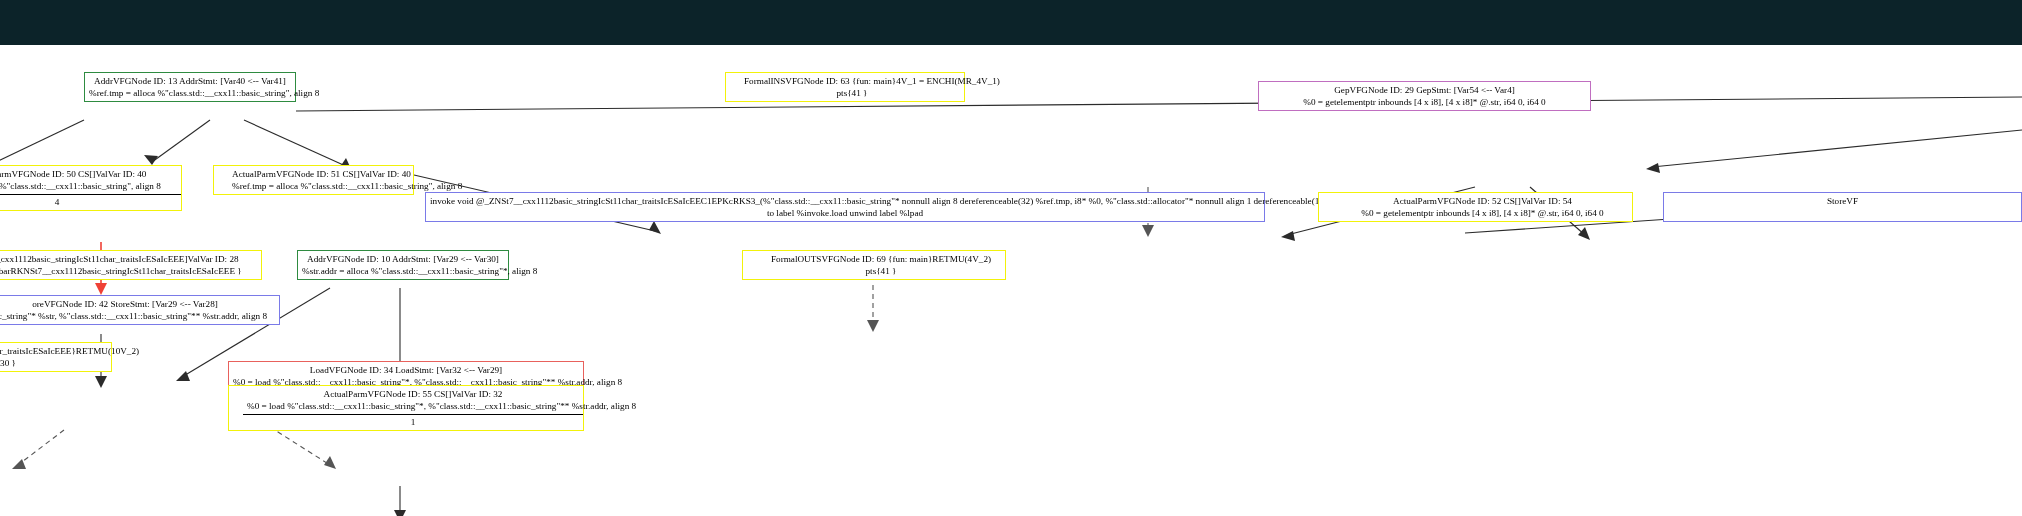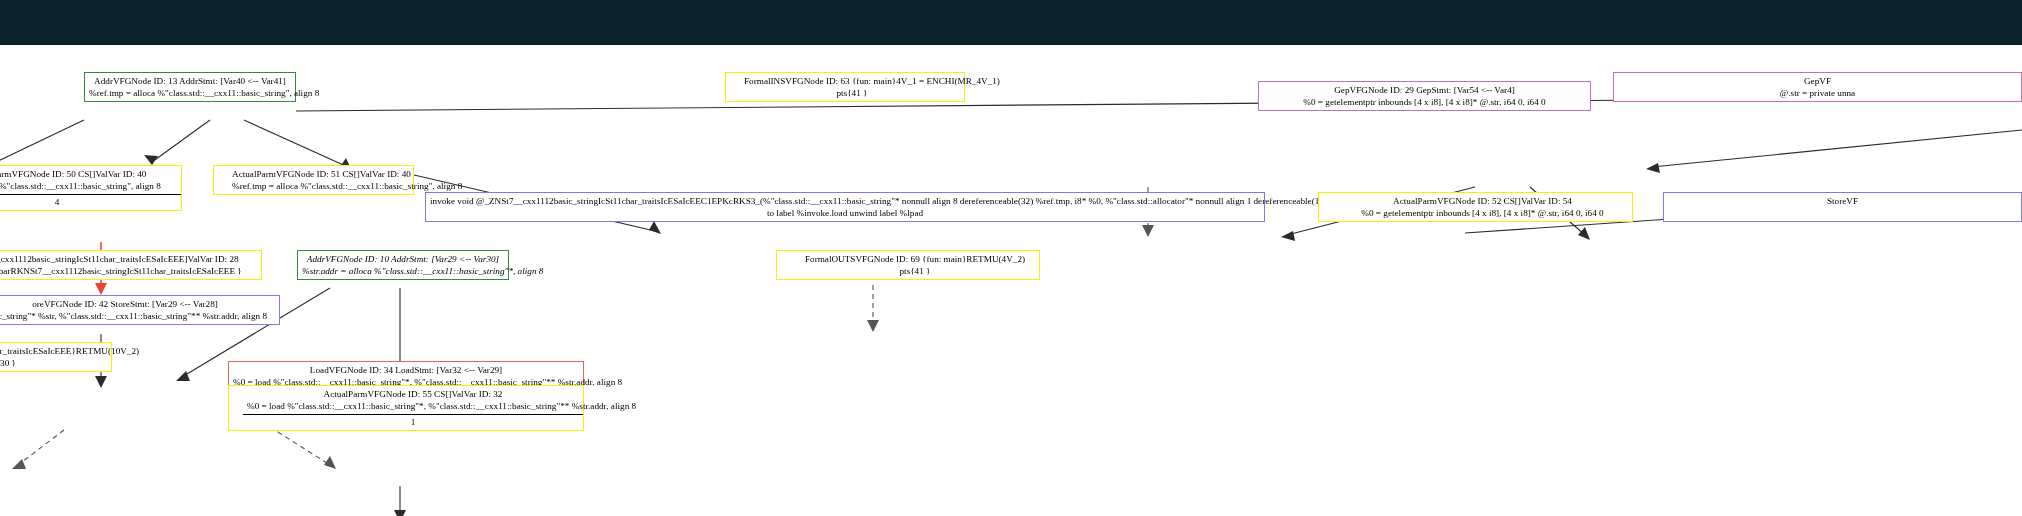--- a/index.html
+++ b/index.html
@@ -114,46 +114,42 @@
     <div class="node blue" style="left:425px;top:147px;width:840px;">
       <span class="ln">invoke void @_ZNSt7__cxx1112basic_stringIcSt11char_traitsIcESaIcEEC1EPKcRKS3_(%"class.std::__cxx11::basic_string"* nonnull align 8 dereferenceable(32) %ref.tmp, i8* %0, %"class.std::allocator"* nonnull align 1 dereferenceable(1) %ref.tmp1)</span>
       <span class="ln">to label %invoke.load unwind label %lpad</span>
     </div>
 
     <div class="node purple" style="left:1258px;top:27px;width:333px;margin-top:9px;">
       <span class="ln">GepVFGNode ID: 29 GepStmt: [Var54 &lt;-- Var4]</span>
       <span class="ln">%0 = getelementptr inbounds [4 x i8], [4 x i8]* @.str, i64 0, i64 0</span>
     </div>
 
-    <div class="node purple" style="left:1613px;top:27px;width:409px;">
-      <span class="ln">GepVF</span>
-      <span class="ln">@.str = private unna</span>
-    </div>
 
     <div class="node yellow" style="left:1275px;top:147px;width:315px;margin-left:43px;">
       <span class="ln">ActualParmVFGNode ID: 52 CS[]ValVar ID: 54</span>
       <span class="ln">%0 = getelementptr inbounds [4 x i8], [4 x i8]* @.str, i64 0, i64 0</span>
     </div>
 
     <div class="node blue" style="left:1663px;top:147px;width:359px;">
       <span class="ln">StoreVF</span>
       <span class="ln">&nbsp;</span>
     </div>
 
     <div class="node yellow" style="left:-104px;top:205px;width:366px;">
       <span class="ln">_Z3barRKNSt7__cxx1112basic_stringIcSt11char_traitsIcESaIcEEE]ValVar ID: 28</span>
       <span class="ln">%str { 0th arg _Z3barRKNSt7__cxx1112basic_stringIcSt11char_traitsIcESaIcEEE }</span>
     </div>
 
-    <div class="node green" style="left:297px;top:205px;width:212px;font-style:italic;">
+    <div class="node green" style="left:297px;top:205px;width:212px;">
       <span class="ln">AddrVFGNode ID: 10 AddrStmt: [Var29 &lt;-- Var30]</span>
       <span class="ln">%str.addr = alloca %"class.std::__cxx11::basic_string"*, align 8</span>
     </div>
 
-    <div class="node yellow" style="left:776px;top:205px;width:264px;">
+    <div class="node yellow" style="left:742px;top:205px;width:264px;">
       <span class="ln">FormalOUTSVFGNode ID: 69 {fun: main}RETMU(4V_2)</span>
       <span class="ln">pts{41 }</span>
     </div>
 
     <div class="node blue" style="left: -30px; top: 250px; width: 310px;">
       <span class="ln">oreVFGNode ID: 42 StoreStmt: [Var29 &lt;-- Var28]</span>
       <span class="ln">basic_string"* %str, %"class.std::__cxx11::basic_string"** %str.addr, align 8</span>
     </div>
 
     <div class="node yellow" style="left: -118px; top: 297px; width: 230px;">

